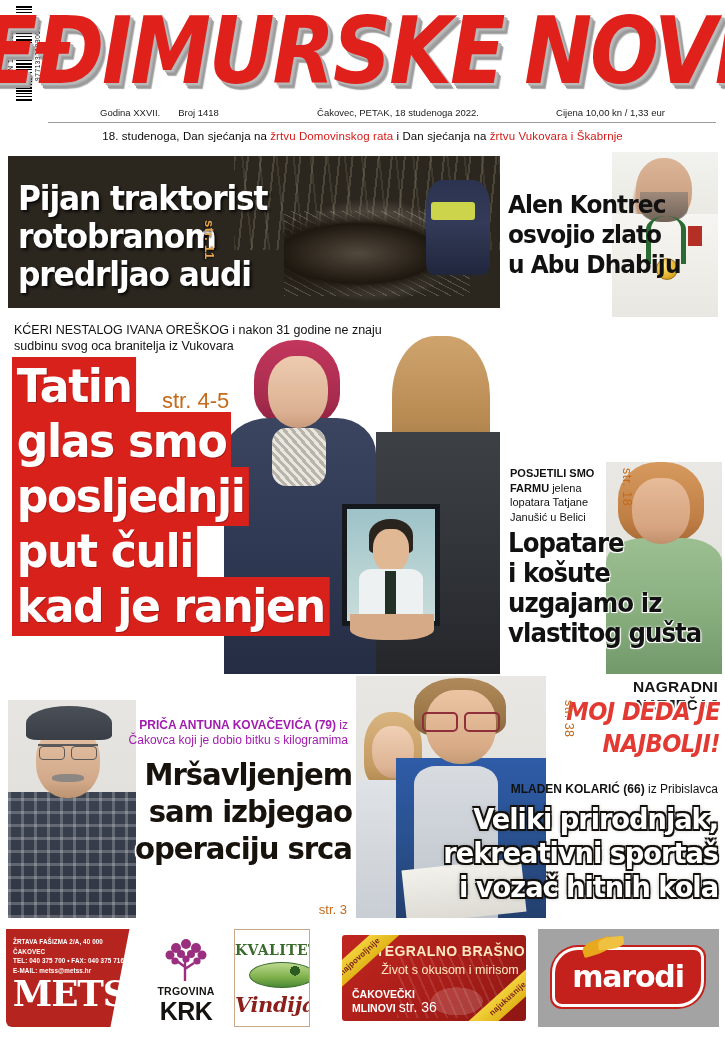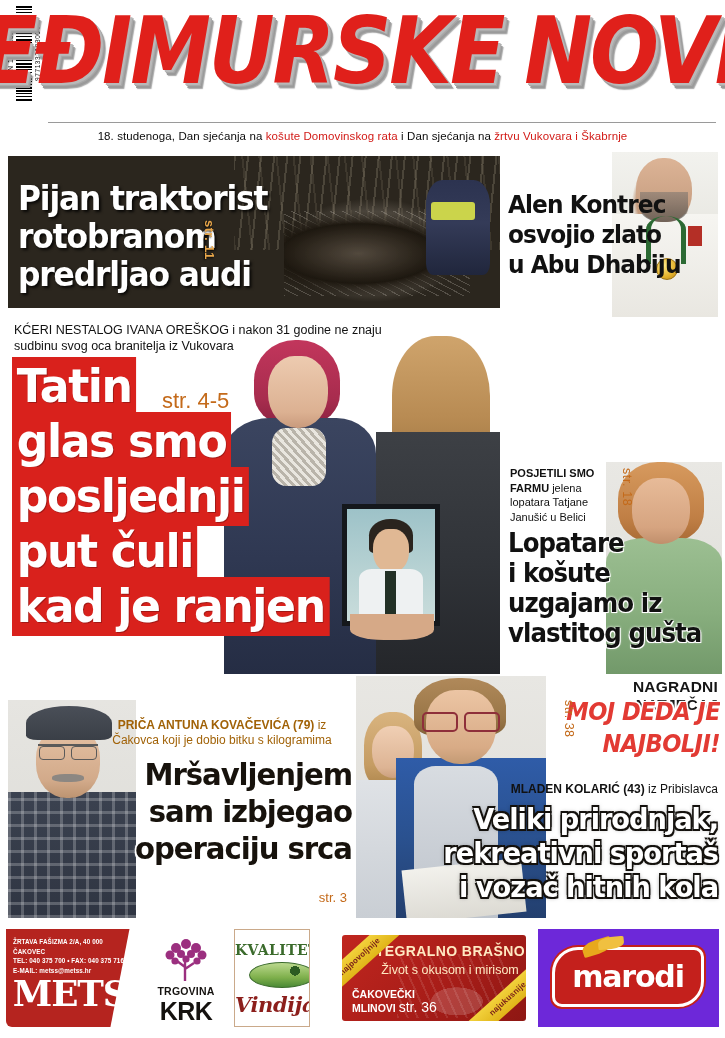--- a/index.html
+++ b/index.html
@@ -387,33 +387,33 @@
   }
   #mrsav .jacket {
     position: absolute; left: 0px; top: 92px; width: 128px; height: 126px;
     background:
       repeating-linear-gradient(90deg, rgba(255,255,255,.22) 0 3px, rgba(0,0,0,0) 3px 13px),
       repeating-linear-gradient(0deg, rgba(255,255,255,.22) 0 3px, rgba(0,0,0,0) 3px 13px),
       linear-gradient(to bottom, #3b4250 0%, #2f3542 100%);
   }
   #mrsav .kicker {
     position: absolute; left: 88px; top: 18px; width: 252px;
-    font-size: 12px; line-height: 15px; color: #a16207; text-align: center;
+    font-size: 12px; line-height: 15px; color: #a21caf; text-align: right;
   }
   #mrsav .kicker b { font-weight: 700; }
   #mrsav .hl {
     position: absolute; left: 92px; top: 56px; width: 252px;
     font-family: "DejaVu Sans", sans-serif;
     font-weight: 700; font-size: 31px; line-height: 37px;
     color: #17120c; letter-spacing: -1.1px; text-align: right;
     transform: scaleX(.94); transform-origin: right top;
     text-shadow: 0 0 4px #fff, 1.5px 1.5px 0 #fff, -1.5px 1.5px 0 #fff, 1.5px -1.5px 0 #fff, -1.5px -1.5px 0 #fff;
   }
   #mrsav .pg {
-    position: absolute; right: 6px; top: 190px;
+    position: absolute; right: 6px; top: 202px;
     font-size: 13px; color: #c46a1a;
   }
 
   
   #kolaric {
     position: absolute; left: 356px; top: 676px; width: 364px; height: 242px;
     overflow: hidden;
   }
   #kolaric .photo {
     position: absolute; left: 0; top: 0; width: 190px; height: 242px;
@@ -591,21 +591,21 @@
   #ad-mlinovi .t2 {
     position: absolute; left: 0; top: 28px; width: 100%; text-align: center;
     font-size: 12.5px; color: #ffe9c2; padding-left: 32px;
   }
   #ad-mlinovi .t3 {
     position: absolute; left: 10px; bottom: 6px;
     font-size: 10.5px; font-weight: 700; color: #fff; line-height: 13px;
   }
   #ad-mlinovi .t3 .pg { font-weight: 400; font-size: 14px; }
 
-  #ad-marodi { left: 532px; width: 181px; background: #6d28d9; }
+  #ad-marodi { left: 532px; width: 181px; background: #a3a3a3; }
   #ad-marodi .shield {
     position: absolute; left: 14px; top: 18px; width: 152px; height: 60px;
     background: #c4201c; border-radius: 26px 10px 26px 10px;
     border: 3px solid #fff;
     box-shadow: 0 0 0 2px #c4201c;
     display: flex; align-items: center; justify-content: center;
   }
   #ad-marodi .mbrand {
     font-family: "DejaVu Sans", sans-serif;
     font-weight: 700; font-size: 30px; color: #fff; letter-spacing: -1.2px;
@@ -632,24 +632,32 @@
     <div id="barcode-block">
       <span class="bc-label">ISSN 1332-103X</span>
       <span class="bc-bars"></span>
       <span class="bc-label">9771332103004</span>
     </div>
 
     <div id="logo">
       <div class="word"><span>MEĐIMURSKE</span><span class="gap"></span><span>NOVINE</span></div>
     </div>
 
+    <div id="issueline">
+      <div class="seg-left">
+        <span>Godina XXVII.</span>
+        <span>Broj 1418</span>
+      </div>
+      <div class="seg-mid">Čakovec, PETAK, 18 studenoga 2022.</div>
+      <div class="seg-right">Cijena 10,00 kn / 1,33 eur</div>
+    </div>
 
     <div id="hairline"></div>
 
-    <div id="dateline"><span>18. studenoga, Dan sjećanja na </span><span class="hl">košute Domovinskog rata</span><span> i Dan sjećanja na </span><span class="hl">žrtvu Vukovara i Škabrnje</span></div>
+    <div id="dateline"><span>18. studenoga, Dan sjećanja na </span><span class="hl">žrtvu Domovinskog rata</span><span> i Dan sjećanja na </span><span class="hl">žrtvu Vukovara i Škabrnje</span></div>
   </div>
 
   <div id="crash">
     <div class="photo">
       <div class="trees"></div>
       <div class="wreck"></div>
       <div class="worker"></div>
       <div class="vest"></div>
     </div>
     <div class="hl">
@@ -752,21 +760,21 @@
       <div class="m-face"></div>
       <div class="m-glasses"></div>
       <div class="mag"></div>
     </div>
     <div class="nagradni">NAGRADNI NATJEČAJ</div>
     <div class="promo">
       <div>MOJ DEDA JE</div>
       <div>NAJBOLJI!</div>
     </div>
     <div class="strbadge">str. 38</div>
-    <div class="kicker"><b>MLADEN KOLARIĆ (43)</b><span> iz Pribislavca</span></div>
+    <div class="kicker"><b>MLADEN KOLARIĆ (66)</b><span> iz Pribislavca</span></div>
     <div class="hl">
       <div>Veliki prirodnjak,</div>
       <div>rekreativni sportaš</div>
       <div>i vozač hitnih kola</div>
     </div>
   </div>
 
   <div id="ads">
 
     <div class="ad" id="ad-metss">

